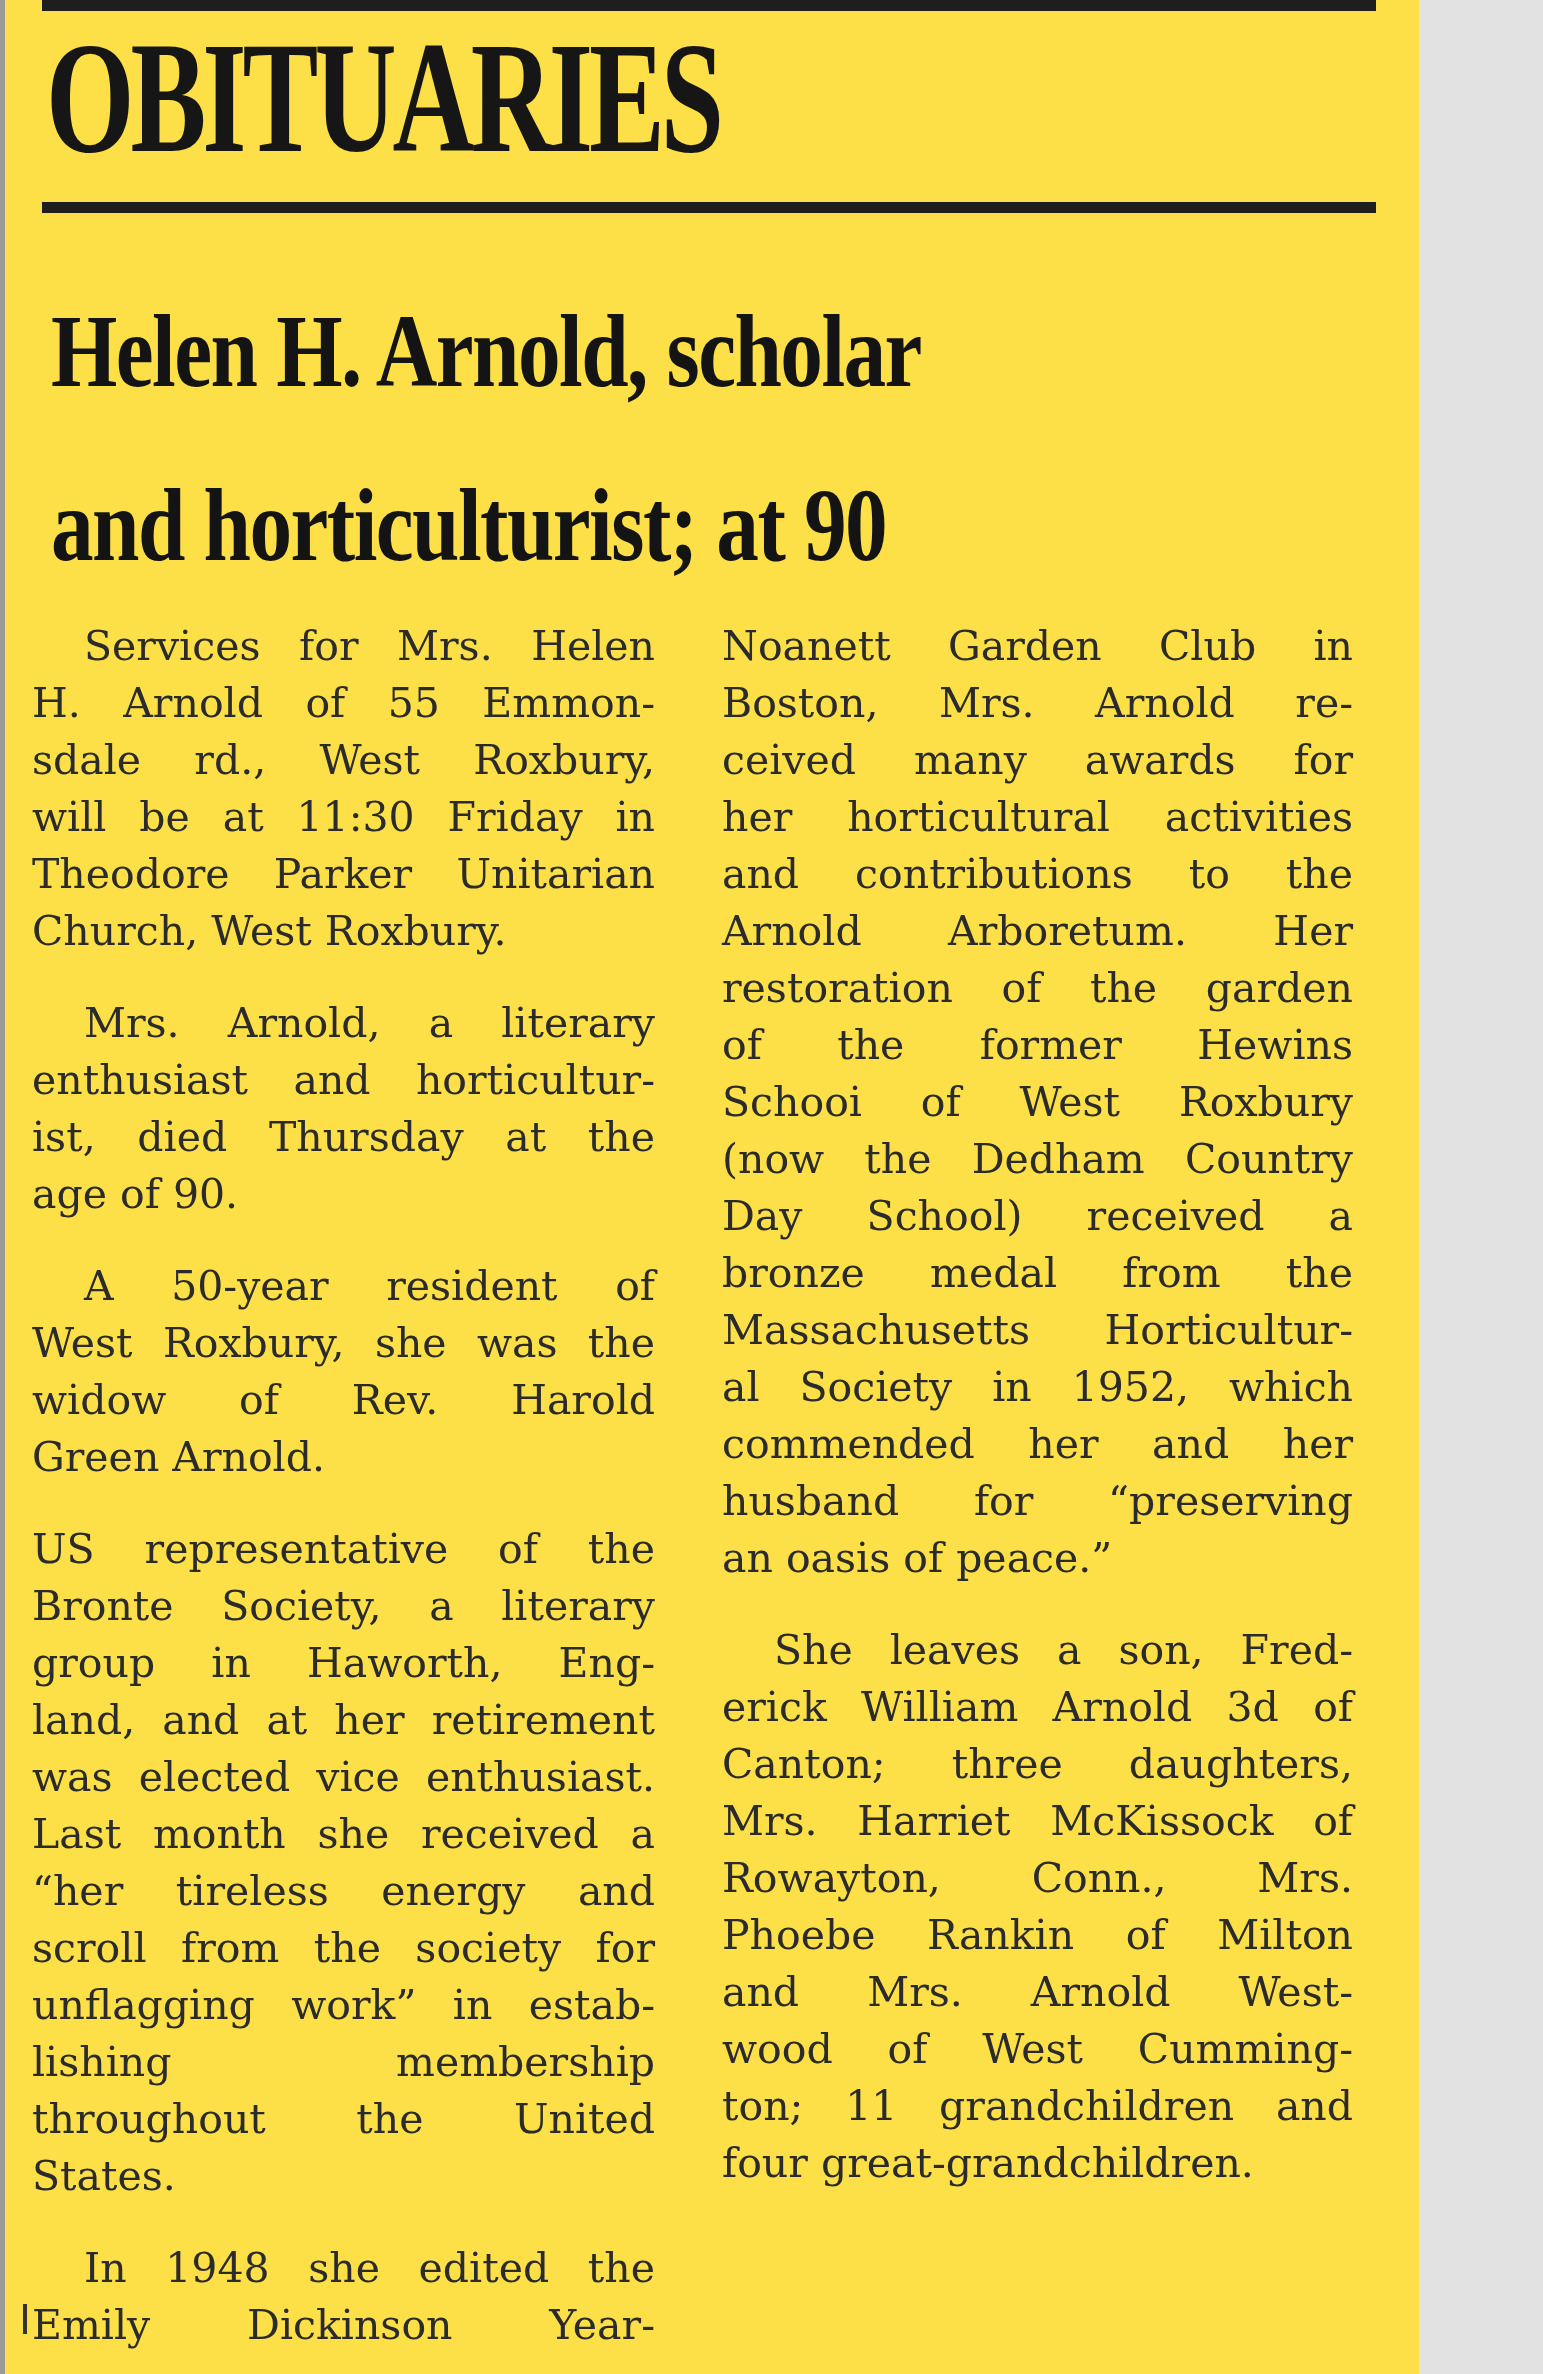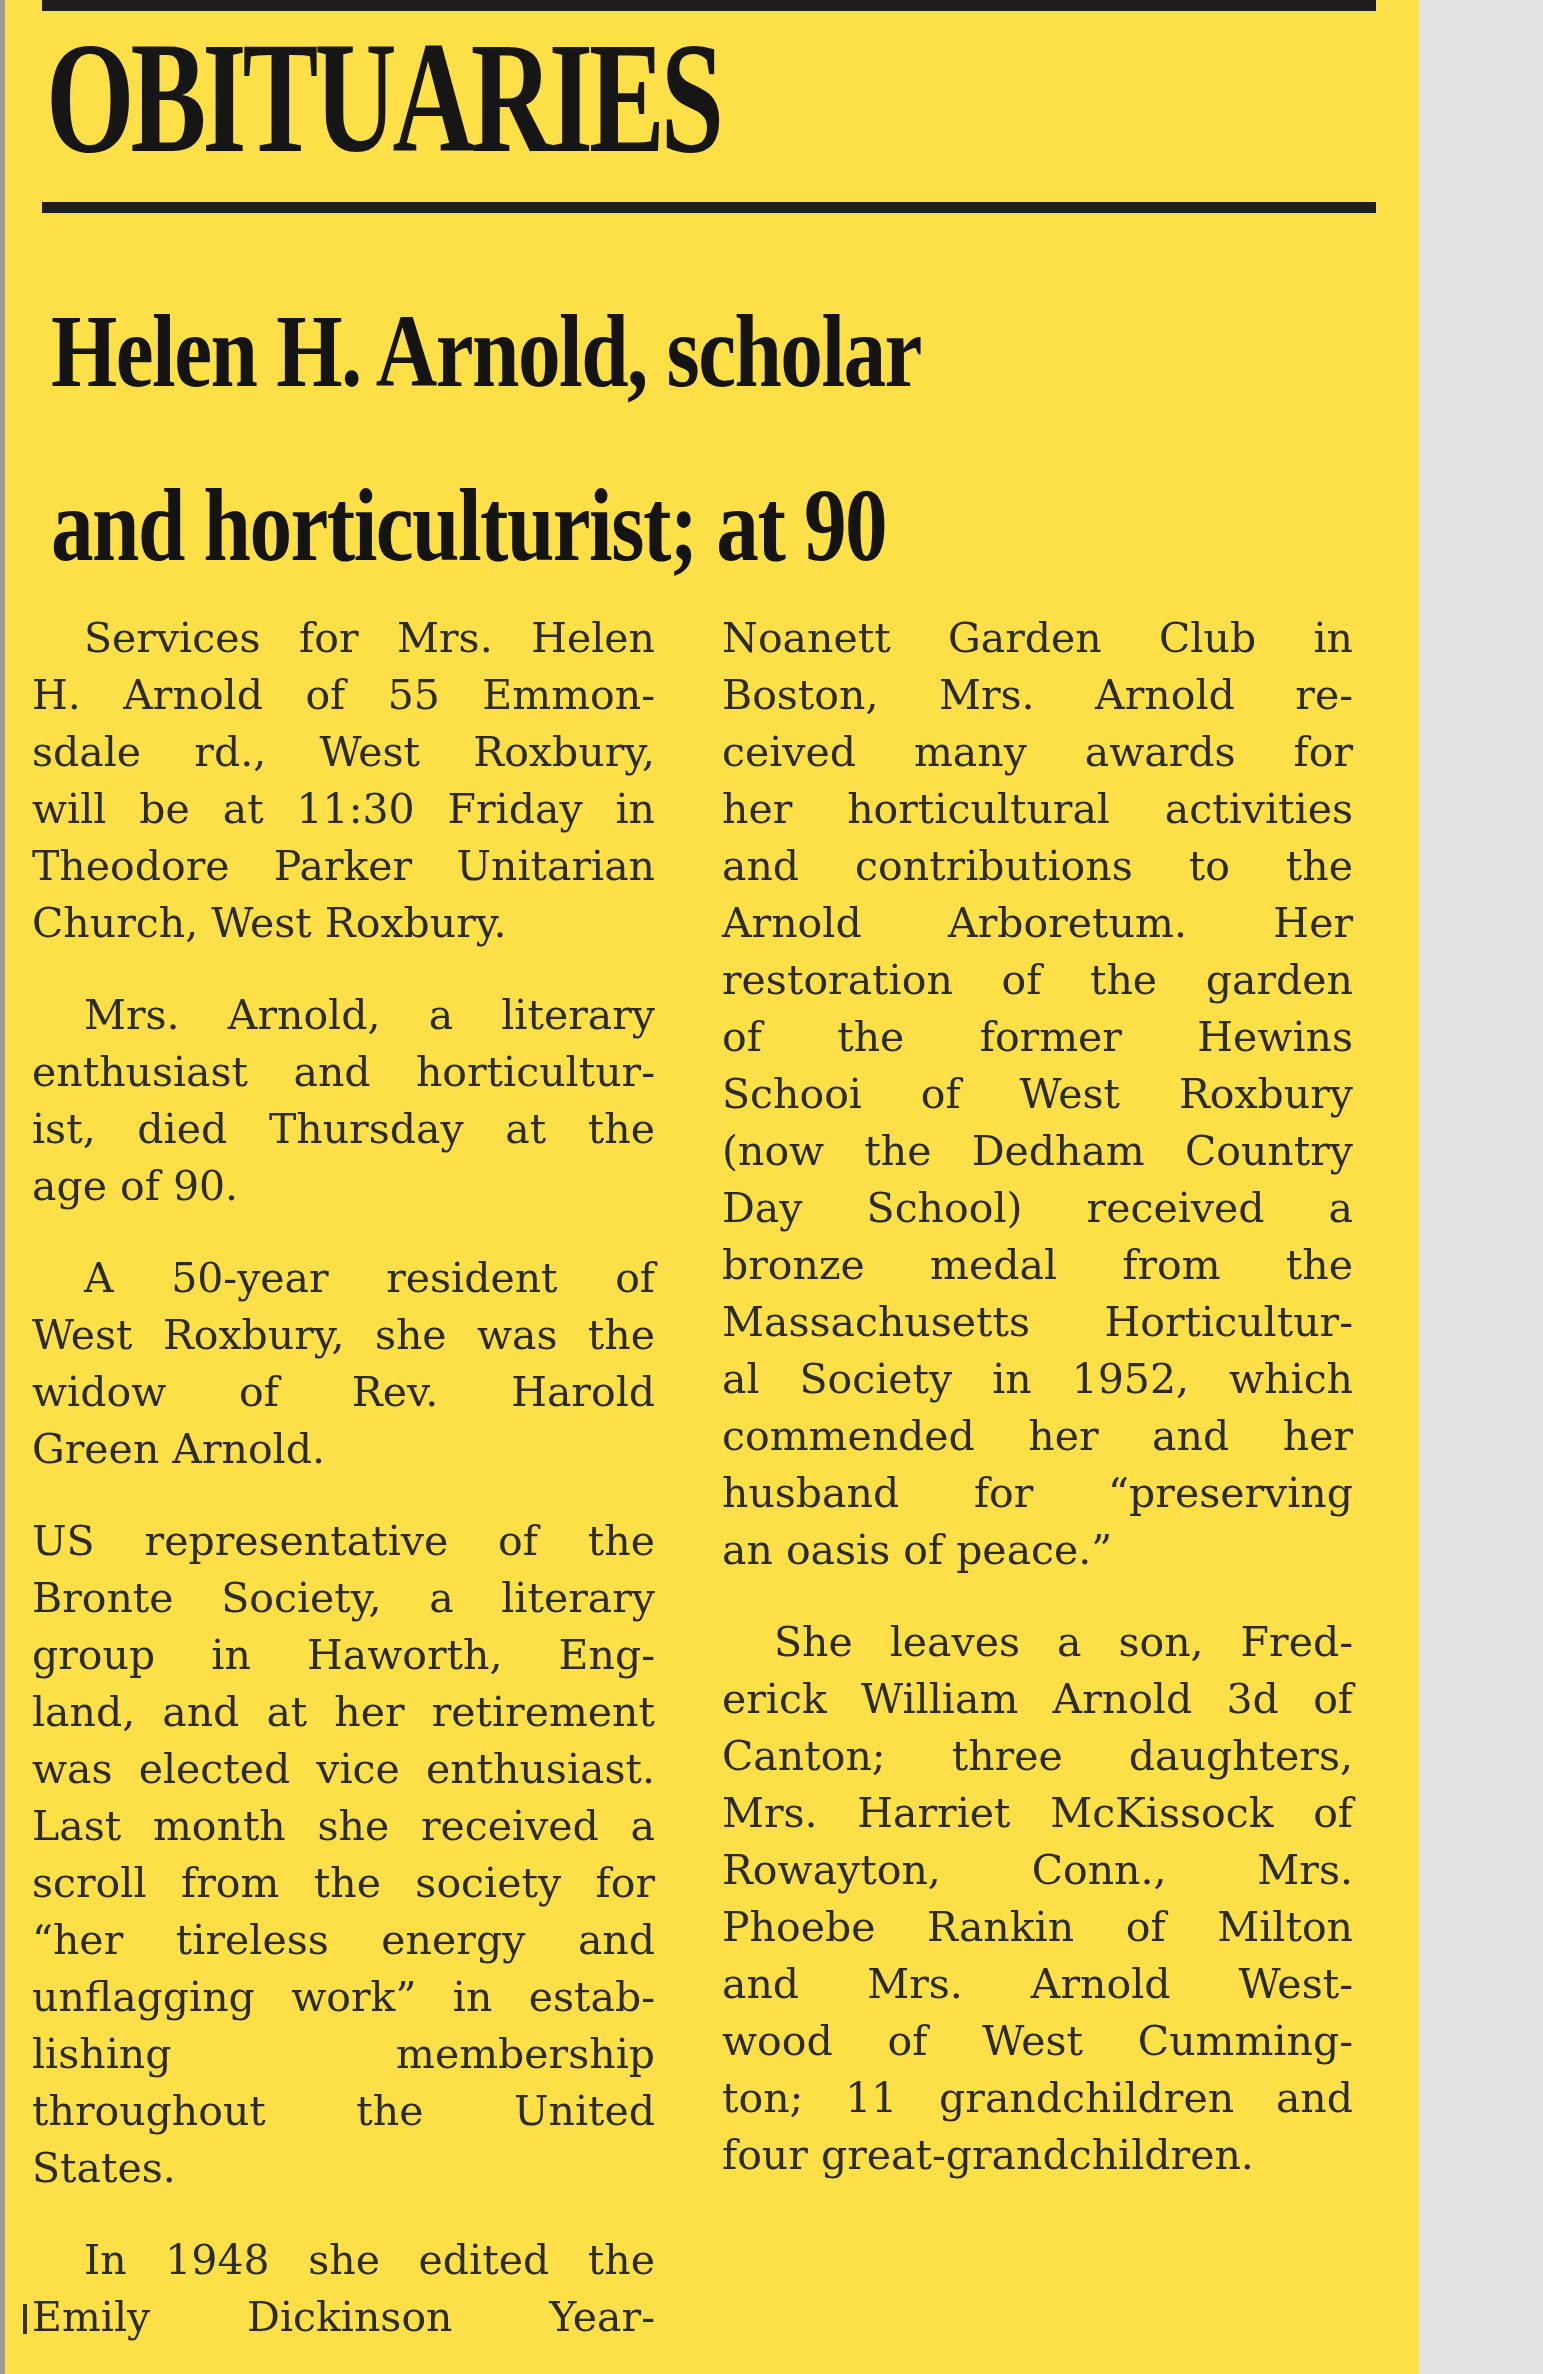--- a/index.html
+++ b/index.html
@@ -77,21 +77,21 @@
     top: 608px;
     font-family: "DejaVu Serif", "Liberation Serif", serif;
     font-size: 41px;
     line-height: 57px;
     color: #2b2b2b;
     text-align: justify;
   }
   .col.left  { left: 32px;  width: 623px; }
   .col.right { left: 722px; width: 631px; }
   .col p {
-    margin: 2px 0 35px 0;
+    margin: 10px 0 35px 0;
     white-space: normal;
   }
   .col .line {
     display: block;
     text-align: justify;
     text-align-last: justify;
     white-space: nowrap;
     overflow: visible;
   }
   .col .line.last { text-align-last: left; }
@@ -150,22 +150,22 @@
       <span class="line last">Green Arnold.</span>
     </p>
 
     <p>
       <span class="line">US representative of the</span>
       <span class="line">Bronte Society, a literary</span>
       <span class="line">group in Haworth, Eng-</span>
       <span class="line">land, and at her retirement</span>
       <span class="line">was elected vice enthusiast.</span>
       <span class="line">Last month she received a</span>
+      <span class="line">“her tireless energy and</span>
       <span class="line">scroll from the society for</span>
-      <span class="line">“her tireless energy and</span>
       <span class="line">unflagging work” in estab-</span>
       <span class="line">lishing membership</span>
       <span class="line">throughout the United</span>
       <span class="line last">States.</span>
     </p>
 
     <p>
       <span class="line indent">In 1948 she edited the</span>
       <span class="line cut-off">Emily Dickinson Year-</span>
     </p>

